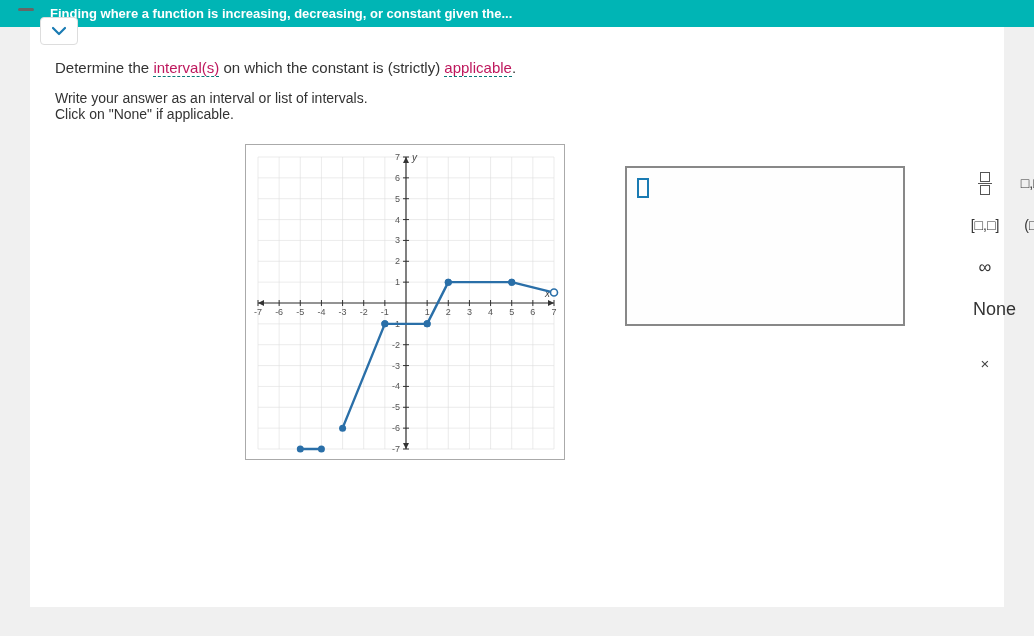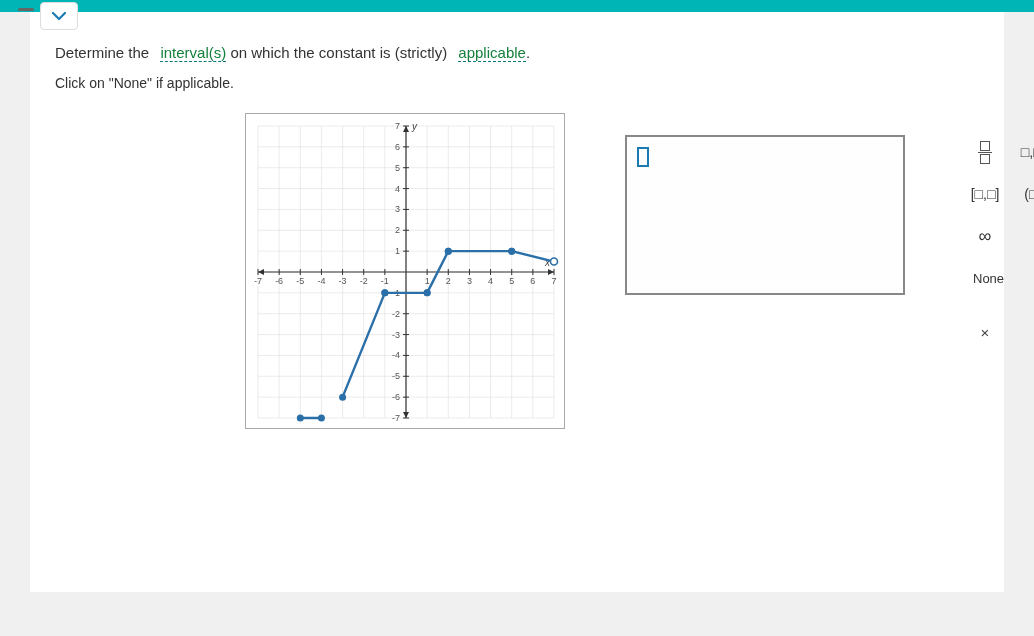--- a/index.html
+++ b/index.html
@@ -48,24 +48,23 @@
       align-items: center;
       justify-content: center;
     }
     .chevron-toggle svg { width: 14px; height: 10px; }
     .question-line1 {
       font-size: 15px;
       color: #333;
       margin: 14px 0 14px 0;
     }
     .interval-link, .decreasing-link {
-      color: #15803d;
+      color: #be185d;
       border-bottom: 1px dashed #0a7877;
       cursor: pointer;
-      margin-left: 7px;
     }
     .instr1, .instr2, .instr3 {
       font-size: 14px;
       color: #333;
     }
     .instr2 { margin-bottom: 12px; }
     .instr3 { margin-bottom: 22px; }
     .main-row {
       display: flex;
       gap: 60px;
@@ -123,43 +122,45 @@
       flex-direction:column;
       align-items:center;
       font-size: 10px;
       line-height: 10px;
     }
     .frac-glyph .top, .frac-glyph .bot {
       border:1px solid #555; width:10px; height:10px;
     }
     .frac-glyph .bar { width:14px; height:1px; background:#555; margin:1px 0; }
     .inf { font-size: 18px; }
-    .none { font-size: 13px; padding: 0 8px; }
+    .none { font-size: 18px; padding: 0 8px; }
     .clear-x { font-size: 15px; color:#444; }
     .tick-label { font-size: 9px; fill: #555; font-family: Arial; }
     .axis-label { font-size: 10px; fill: #444; font-style: italic; }
   </style>
 </head>
 <body>
 
 <div class="header-bar">
   <div class="hamburger"></div>
+  <span>Finding where a function is increasing, decreasing, or constant given the...</span>
 </div>
 
 <div class="content-area">
   <div class="chevron-toggle">
     <svg viewBox="0 0 14 10">
       <path d="M1 2 L7 8 L13 2" stroke="#1a7bb3" stroke-width="2.2" fill="none" stroke-linecap="round" stroke-linejoin="round"></path>
     </svg>
   </div>
 
   <p class="question-line1">
     <span>Determine the </span><span class="interval-link">interval(s)</span><span> on which the constant is (strictly) </span><span class="decreasing-link">applicable</span><span>.</span>
   </p>
 
+  <p class="instr1">Write your answer as an interval or list of intervals.</p>
   <p class="instr3">Click on "None" if applicable.</p>
 
   <div class="main-row">
     <div class="graph-box">
       <svg id="graph-svg" width="320" height="316" viewBox="0 0 320 316">
           <line x1="12" y1="304" x2="12" y2="12" stroke="#ddd" stroke-width="0.6"></line>
           <line x1="33.14285714285714" y1="304" x2="33.14285714285714" y2="12" stroke="#ddd" stroke-width="0.6"></line>
           <line x1="54.285714285714285" y1="304" x2="54.285714285714285" y2="12" stroke="#ddd" stroke-width="0.6"></line>
           <line x1="75.42857142857142" y1="304" x2="75.42857142857142" y2="12" stroke="#ddd" stroke-width="0.6"></line>
           <line x1="96.57142857142857" y1="304" x2="96.57142857142857" y2="12" stroke="#ddd" stroke-width="0.6"></line>

